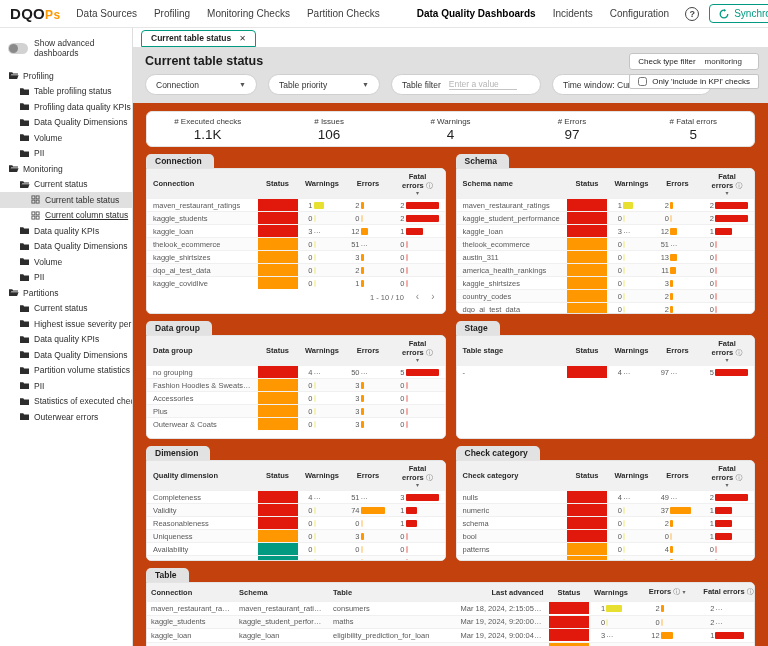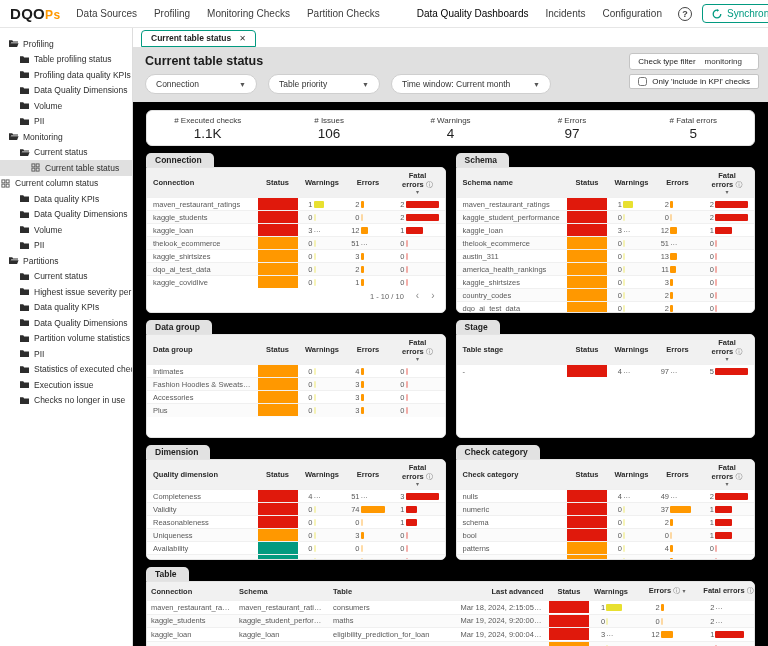--- a/index.html
+++ b/index.html
@@ -5,21 +5,21 @@
   * { box-sizing: border-box; margin: 0; padding: 0; }
   html,body { width:768px; height:646px; overflow:hidden; }
   body { font-family:"Liberation Sans","DejaVu Sans",sans-serif; font-size:10px; color:#212121; background:#fff; }
 
   
   .topnav { height:28px; display:flex; align-items:center; gap:16px; padding:0 12px 0 10px; background:#fff; border-bottom:1px solid #e6e6e6; }
   .logo { font-weight:bold; font-size:15px; letter-spacing:.3px; white-space:nowrap; }
   .logo .dark { color:#1b1b1b; }
   .logo .orange { color:#ff9800; font-size:12px; }
   .nav-item { font-size:10px; color:#3c3c3c; cursor:pointer; white-space:nowrap; }
-  .nav-item.active { font-weight:normal; color:#000;padding-left:20px; }
+  .nav-item.active { font-weight:bold; color:#000;padding-left:20px; }
   .topnav-right { margin-left:auto; display:flex; align-items:center; gap:10px; }
   .help-icon { width:14px; height:14px; border:1.3px solid #444; border-radius:50%; display:flex; align-items:center; justify-content:center; font-size:9px; font-weight:bold; color:#444; }
   .sync-btn { display:flex; align-items:center; gap:5px; border:1px solid #029a80; color:#029a80; background:#fff; border-radius:4px; padding:3px 9px; font-size:10px; cursor:pointer; font-family:inherit; }
 
   
   .app { display:flex; height:618px; }
   .sidebar { width:133px; min-width:133px; border-right:1px solid #ddd; background:#fff; padding-top:8px; overflow:hidden; }
   .toggle-row { display:flex; align-items:center; gap:6px; padding:2px 6px 10px 8px; }
   .toggle { width:20px; height:11px; border-radius:6px; background:#d2d2d2; position:relative; flex:none; cursor:pointer; }
   .toggle:before { content:""; position:absolute; width:9px; height:9px; border-radius:50%; background:#8a8a8a; left:1px; top:1px; }
@@ -39,21 +39,21 @@
   .pill { display:flex; align-items:center; gap:8px; background:#fff; border:1px solid #cfcfcf; border-radius:13px; padding:4px 10px; font-size:8.5px; color:#333; cursor:pointer; }
   .pill .caret { color:#555; font-size:7px; margin-left:auto; }
   .pill input { border:none; outline:none; border-bottom:1px solid #c4c4c4; font-size:8.5px; width:68px; color:#333; font-family:inherit; background:transparent; }
   .pill input::placeholder { color:#b5b5b5; }
   .hdr-right { position:absolute; right:9px; top:6px; display:flex; flex-direction:column; gap:4px; align-items:stretch; }
   .hdr-btn { display:flex; align-items:center; gap:9px; background:#fff; border:1px solid #c4c4c4; border-radius:3px; padding:3px 8px; font-size:8px; color:#222; cursor:pointer; font-family:inherit; }
   .hdr-btn .val { color:#333; }
   .hdr-check { display:flex; align-items:center; gap:5px; background:#fff; border:1px solid #c4c4c4; border-radius:2px; padding:2px 8px; font-size:8px; color:#222; }
   .hdr-check input { width:9px; height:9px; margin:0; }
 
-  .scroll-area { flex:1; background:#000000; padding:8px 13px 0 13px; overflow:hidden; }
+  .scroll-area { flex:1; background:#c2410c; padding:8px 13px 0 13px; overflow:hidden; }
 
   
   .kpi-card { background:#fff; border:1px solid #e3e3e3; border-radius:6px; display:flex; padding:5px 0 4px 0; margin-bottom:7px; }
   .kpi { flex:1; text-align:center; }
   .kpi .lab { font-size:8px; color:#3a3a3a; }
   .kpi .val { font-size:13.5px; color:#1f1f1f; margin-top:1px; }
 
   
   .grid { display:grid; grid-template-columns:1fr 1fr; column-gap:10px; row-gap:7px; }
   .panel { min-width:0; }
@@ -110,20 +110,24 @@
       </span>
       <span>Synchronize</span>
     </button>
 
   </div>
 </header>
 
 <div class="app">
 
   <aside class="sidebar">
+    <div class="toggle-row">
+      <span class="toggle"></span>
+      <span class="toggle-label">Show advanced dashboards</span>
+    </div>
     <div>
         <div class="side-item" style="padding-left: 8px;">
           <span class="ticon">
             <svg width="11" height="9" viewBox="0 0 12 10">
               <path d="M1 1.5h3.6l1 1.3H11v1.2H3.4L1.8 8.8H1z" fill="#2d2d2d"></path>
               <path d="M2.6 4.6H11.6L10 8.8H1.2z" fill="#2d2d2d"></path>
             </svg>
           </span>
           <span>Profiling</span>
         </div>
@@ -191,21 +195,21 @@
               <g fill="none" stroke="#555" stroke-width="1">
                 <rect x="1" y="1" width="3.3" height="3.3"></rect>
                 <rect x="5.7" y="1" width="3.3" height="3.3"></rect>
                 <rect x="1" y="5.7" width="3.3" height="3.3"></rect>
                 <rect x="5.7" y="5.7" width="3.3" height="3.3"></rect>
               </g>
             </svg>
           </span>
           <span>Current table status</span>
         </div>
-        <div class="side-item" style="">
+        <div class="side-item" style="padding-left: 30px; text-decoration: underline;">
           <span class="ticon">
             <svg width="9" height="9" viewBox="0 0 10 10">
               <g fill="none" stroke="#555" stroke-width="1">
                 <rect x="1" y="1" width="3.3" height="3.3"></rect>
                 <rect x="5.7" y="1" width="3.3" height="3.3"></rect>
                 <rect x="1" y="5.7" width="3.3" height="3.3"></rect>
                 <rect x="5.7" y="5.7" width="3.3" height="3.3"></rect>
               </g>
             </svg>
           </span>
@@ -307,29 +311,21 @@
             </svg>
           </span>
           <span>Statistics of executed checks</span>
         </div>
         <div class="side-item" style="padding-left: 19px;">
           <span class="ticon">
             <svg width="11" height="9" viewBox="0 0 12 10">
               <path d="M1 1.5h3.6l1 1.3H11v6H1z" fill="#2d2d2d"></path>
             </svg>
           </span>
-          <span>Execution issue</span>
-        </div>
-        <div class="side-item" style="padding-left: 19px;">
-          <span class="ticon">
-            <svg width="11" height="9" viewBox="0 0 12 10">
-              <path d="M1 1.5h3.6l1 1.3H11v6H1z" fill="#2d2d2d"></path>
-            </svg>
-          </span>
-          <span>Checks no longer in use</span>
+          <span>Outerwear errors</span>
         </div>
       </div>
   </aside>
 
   <main class="main">
     <div class="tabstrip">
       <div class="doc-tab">
         <span>Current table status</span>
         <span class="x">✕</span>
       </div>
@@ -338,20 +334,24 @@
     <div class="page-header">
       <div class="page-title">Current table status</div>
       <div class="filters">
           <div class="pill" style="width: 112px;">
             <span>Connection</span>
             <span class="caret">▼</span>
           </div>
           <div class="pill" style="width: 112px;">
             <span>Table priority</span>
             <span class="caret">▼</span>
+          </div>
+          <div class="pill" style="width: 150px;">
+            <span>Table filter</span>
+            <input placeholder="Enter a value" style="">
           </div>
           <div class="pill" style="width: 160px;">
             <span>Time window: Current month</span>
             <span class="caret">▼</span>
           </div>
         </div>
       <div class="hdr-right">
         <button class="hdr-btn">
           <span>Check type filter</span>
           <span class="val">monitoring</span>
@@ -593,27 +593,27 @@
                   <tr>
                     <th class="name">Data group</th>
                     <th>Status</th>
                     <th>Warnings</th>
                     <th>Errors</th>
                     <th>Fatal<br>errors <span class="finfo">ⓘ</span><div class="fcaret">▾</div></th>
                   </tr>
                 </thead>
                 <tbody>
                   <tr>
-                    <td class="name">Intimates</td>
-                    <td class="status">
-                      <div style="background:#ff9800"></div>
-                    </td>
-                    <td class="metric"><span class="num">0</span><span class="bar zero" style="width:2px;background:#e8e030"></span></td>
-                    <td class="metric"><span class="num">4</span><span class="bar" style="width:3px;background:#ff9800"></span></td>
-                    <td class="metric"><span class="num">0</span><span class="bar zero" style="width:2px;background:#e0190c"></span></td>
+                    <td class="name">no grouping</td>
+                    <td class="status">
+                      <div style="background:#e0190c"></div>
+                    </td>
+                    <td class="metric"><span class="num">4</span><span class="bar" style="width:30px;background:#e8e030"></span></td>
+                    <td class="metric"><span class="num">50</span><span class="bar" style="width:28px;background:#ff9800"></span></td>
+                    <td class="metric"><span class="num">5</span><span class="bar" style="width:33px;background:#e0190c"></span></td>
                   </tr>
                   <tr>
                     <td class="name">Fashion Hoodies &amp; Sweatshirts</td>
                     <td class="status">
                       <div style="background:#ff9800"></div>
                     </td>
                     <td class="metric"><span class="num">0</span><span class="bar zero" style="width:2px;background:#e8e030"></span></td>
                     <td class="metric"><span class="num">3</span><span class="bar" style="width:3px;background:#ff9800"></span></td>
                     <td class="metric"><span class="num">0</span><span class="bar zero" style="width:2px;background:#e0190c"></span></td>
                   </tr>
@@ -621,20 +621,29 @@
                     <td class="name">Accessories</td>
                     <td class="status">
                       <div style="background:#ff9800"></div>
                     </td>
                     <td class="metric"><span class="num">0</span><span class="bar zero" style="width:2px;background:#e8e030"></span></td>
                     <td class="metric"><span class="num">3</span><span class="bar" style="width:3px;background:#ff9800"></span></td>
                     <td class="metric"><span class="num">0</span><span class="bar zero" style="width:2px;background:#e0190c"></span></td>
                   </tr>
                   <tr>
                     <td class="name">Plus</td>
+                    <td class="status">
+                      <div style="background:#ff9800"></div>
+                    </td>
+                    <td class="metric"><span class="num">0</span><span class="bar zero" style="width:2px;background:#e8e030"></span></td>
+                    <td class="metric"><span class="num">3</span><span class="bar" style="width:3px;background:#ff9800"></span></td>
+                    <td class="metric"><span class="num">0</span><span class="bar zero" style="width:2px;background:#e0190c"></span></td>
+                  </tr>
+                  <tr>
+                    <td class="name">Outerwear &amp; Coats</td>
                     <td class="status">
                       <div style="background:#ff9800"></div>
                     </td>
                     <td class="metric"><span class="num">0</span><span class="bar zero" style="width:2px;background:#e8e030"></span></td>
                     <td class="metric"><span class="num">3</span><span class="bar" style="width:3px;background:#ff9800"></span></td>
                     <td class="metric"><span class="num">0</span><span class="bar zero" style="width:2px;background:#e0190c"></span></td>
                   </tr>
                 </tbody>
               </table>
             </div></div>

